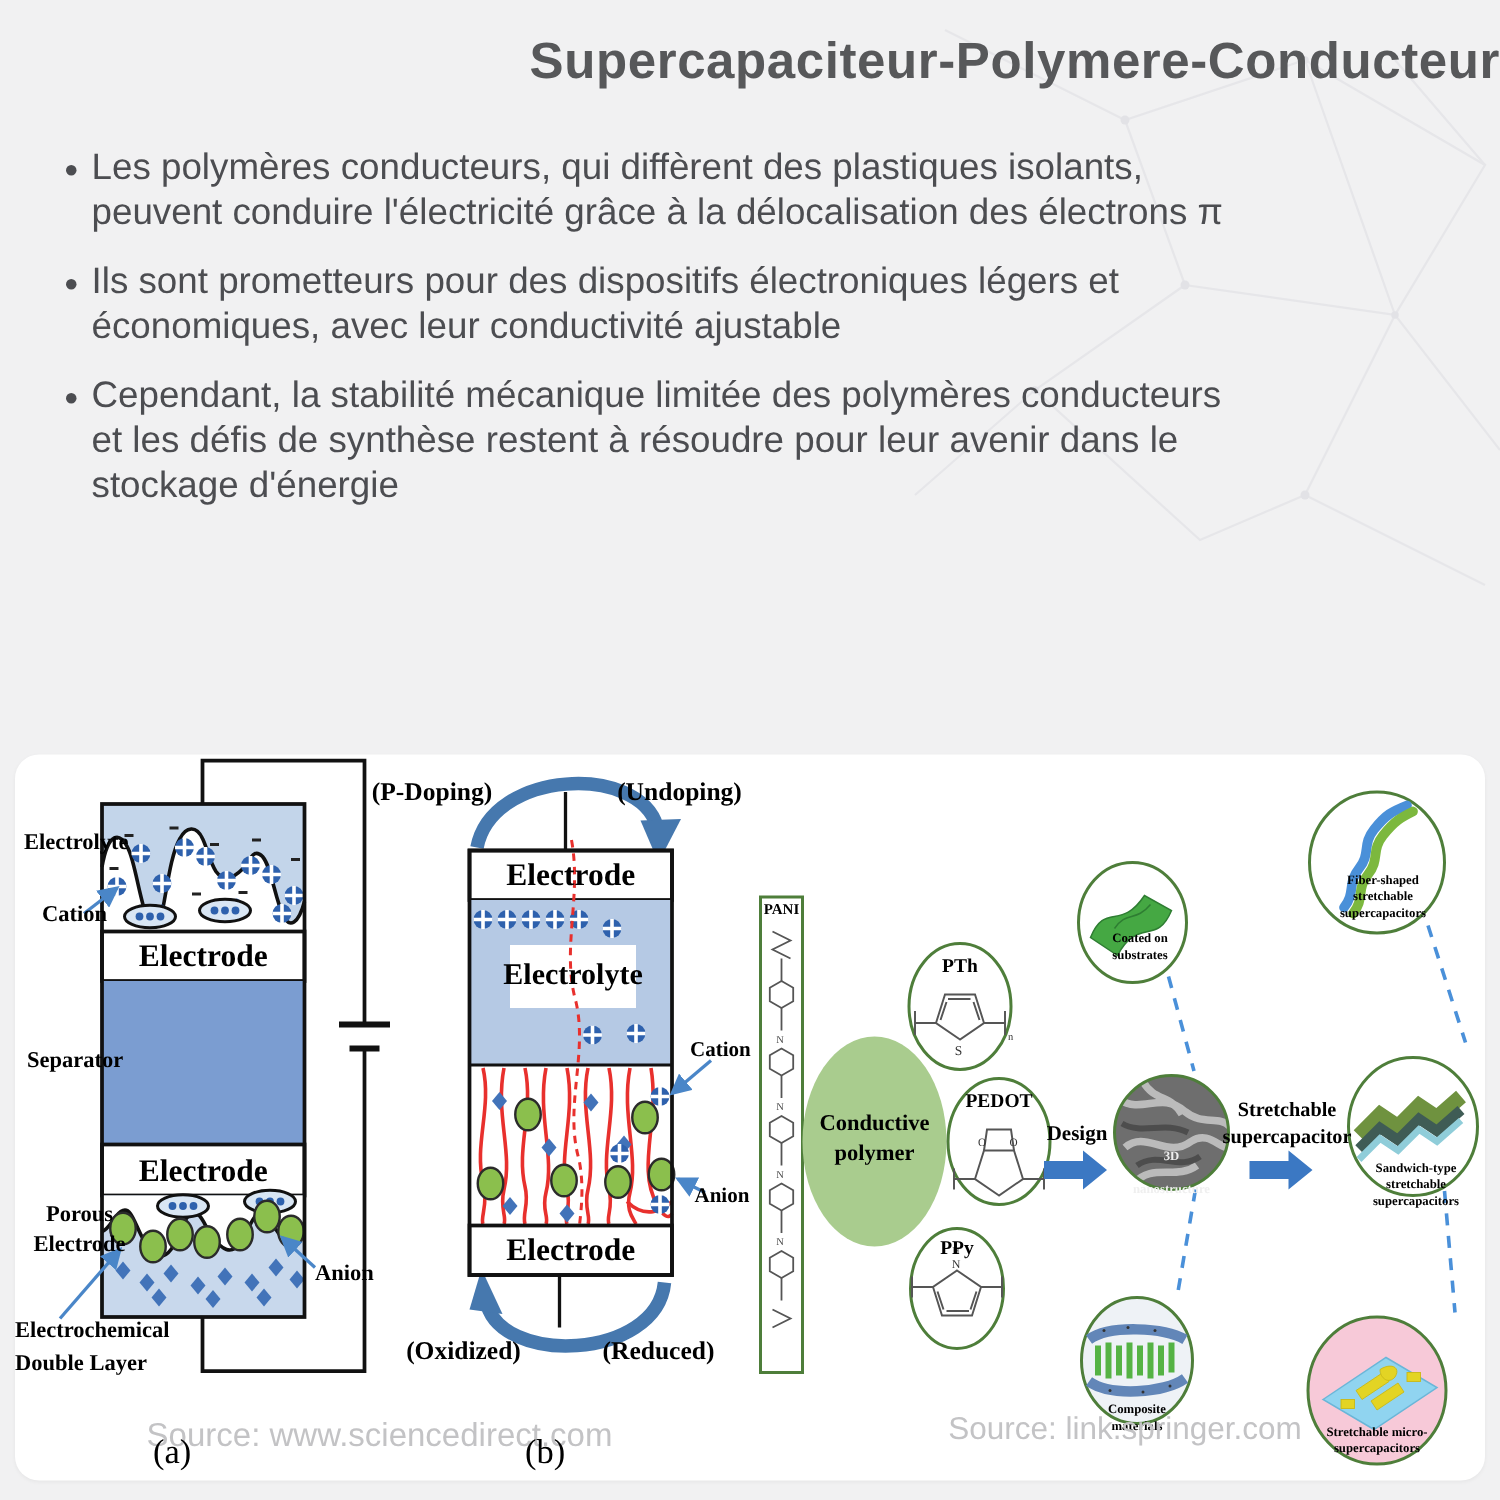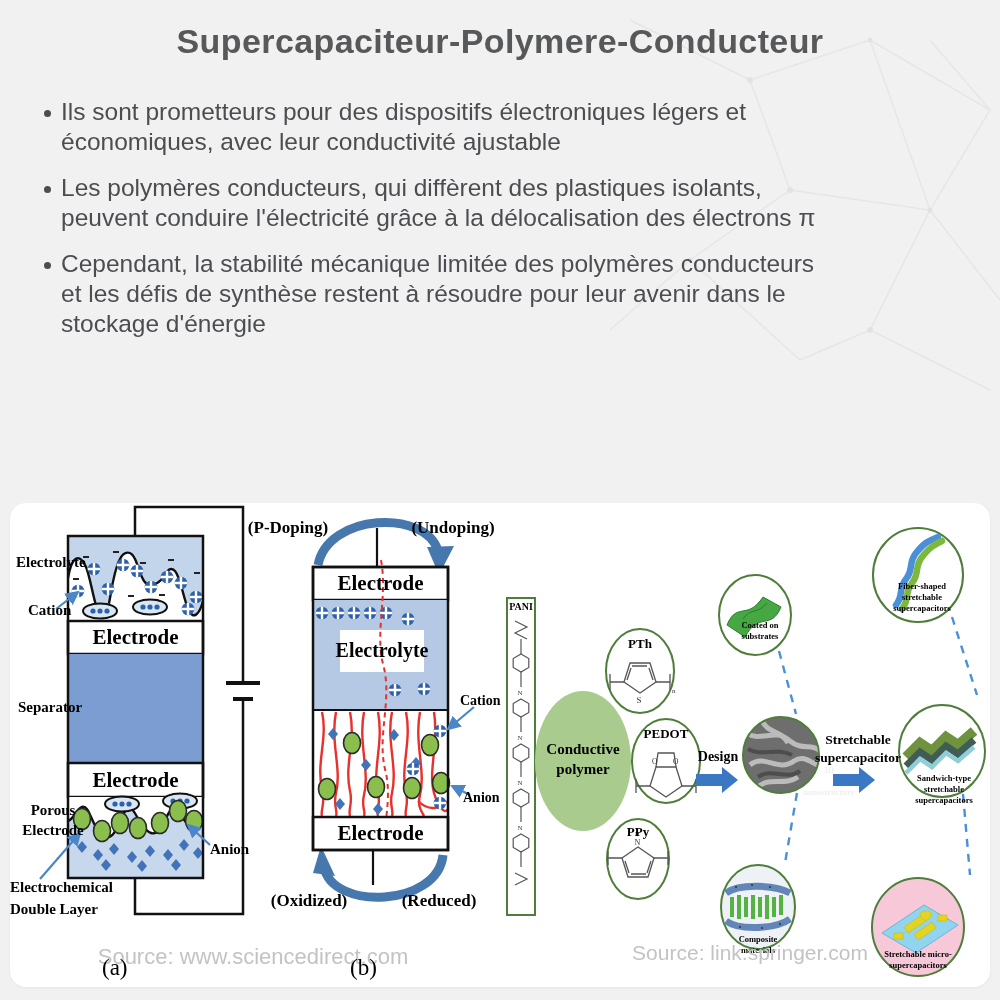--- a/index.html
+++ b/index.html
@@ -3,41 +3,41 @@
 <meta charset="utf-8">
 <style>
   html,body{margin:0;padding:0;}
   body{
     width:1000px;height:1000px;position:relative;overflow:hidden;
     background:#f1f1f2;
     font-family:"Liberation Sans",sans-serif;
   }
   #bg-net{position:absolute;top:0;right:0;pointer-events:none;}
   #page-title{
-    position:absolute;top:22px;left:0;width:100%;text-align:center;
+    position:absolute;top:22px;left:0;width:100%;text-align:right;
     font-size:34px;font-weight:700;color:#57585a;letter-spacing:.4px;
   }
   #bullets{position:absolute;top:97px;left:44px;width:928px;}
   .bullet{display:flex;margin-bottom:15px;font-size:24.5px;color:#4c4d51;line-height:1.24;}
   .bullet .dot{flex:none;width:7px;height:7px;border-radius:50%;background:#4c4d51;margin:13px 10px 0 0;}
   .bullet .txt{white-space:pre-line;}
   #panel{
     position:absolute;left:10px;top:503px;width:980px;height:484px;
     background:#ffffff;border-radius:16px;box-shadow:0 1px 3px rgba(0,0,0,.05);
   }
   .half{position:absolute;top:0;width:490px;height:484px;}
   #half-a{left:0;}
   #half-r{left:490px;}
   .figsvg{position:absolute;left:0;top:0;width:490px;height:484px;}
   .slbl{position:absolute;font-family:"Liberation Serif",serif;font-weight:700;color:#000000;line-height:1.08;}
   .ctr{text-align:center;}
   .boxlbl{display:flex;align-items:center;justify-content:center;}
   .src{position:absolute;color:#c3c3c5;font-family:"Liberation Sans",sans-serif;font-weight:400;}
   .tiny{font-size:8.5px;line-height:1.25;}
-  .nano-lbl{color:#efefef;padding-left:48px;}
+  .nano-lbl{color:#efefef;}
 </style>
 </head>
 <body>
 
 <svg id="bg-net" width="430" height="480" viewBox="0 0 430 480">
   <g stroke="#e6e6e9" stroke-width="1.5" fill="none">
     <path d="M60,20 L180,80 L300,40 L420,110 L360,210 L430,300"></path>
     <path d="M180,80 L220,190 L360,210 L300,330 L420,390"></path>
     <path d="M300,40 L360,210 M220,190 L120,260 L230,360 L300,330"></path>
     <path d="M420,110 L360,40 M120,260 L40,330"></path>
@@ -50,27 +50,27 @@
     <circle cx="120" cy="260" r="2.5"></circle>
       <circle cx="300" cy="330" r="3"></circle>
   </g>
 </svg>
 
 <div id="page-title">Supercapaciteur-Polymere-Conducteur</div>
 
 <div id="bullets">
   <div class="bullet">
     <span class="dot"></span>
-    <span class="txt">Ils sont prometteurs pour des dispositifs électroniques légers et
-économiques, avec leur conductivité ajustable</span>
+    <span class="txt">Les polymères conducteurs, qui diffèrent des plastiques isolants,
+peuvent conduire l'électricité grâce à la délocalisation des électrons π</span>
   </div>
   <div class="bullet">
     <span class="dot"></span>
-    <span class="txt">Les polymères conducteurs, qui diffèrent des plastiques isolants,
-peuvent conduire l'électricité grâce à la délocalisation des électrons π</span>
+    <span class="txt">Ils sont prometteurs pour des dispositifs électroniques légers et
+économiques, avec leur conductivité ajustable</span>
   </div>
   <div class="bullet">
     <span class="dot"></span>
     <span class="txt">Cependant, la stabilité mécanique limitée des polymères conducteurs
 et les défis de synthèse restent à résoudre pour leur avenir dans le
 stockage d'énergie</span>
   </div>
 </div>
 
 <div id="panel">

